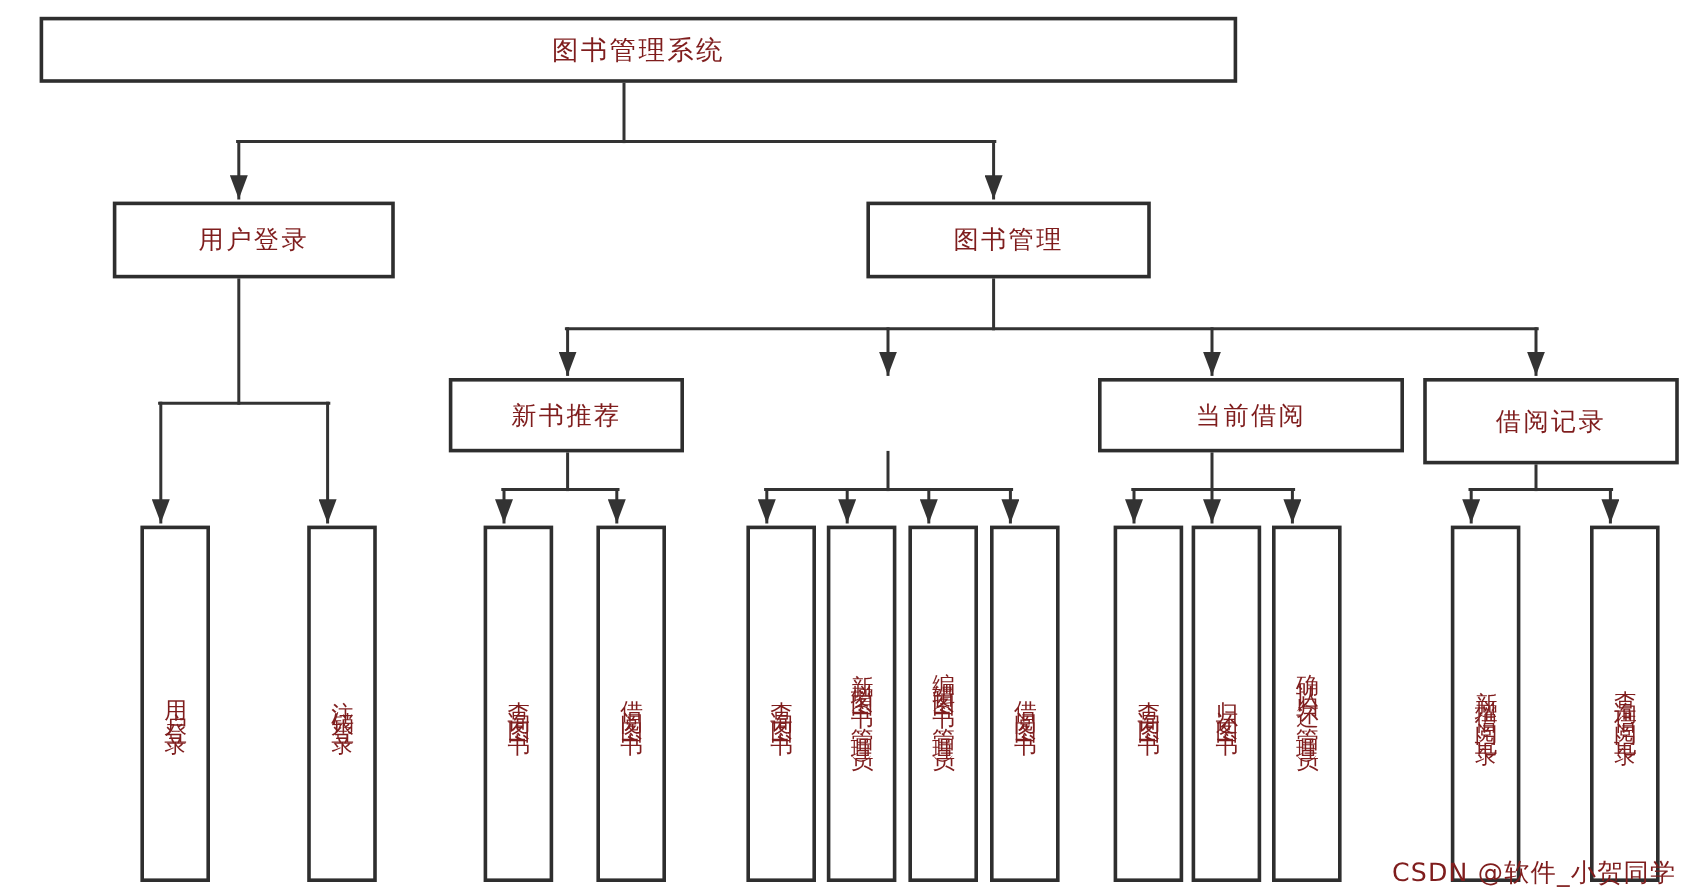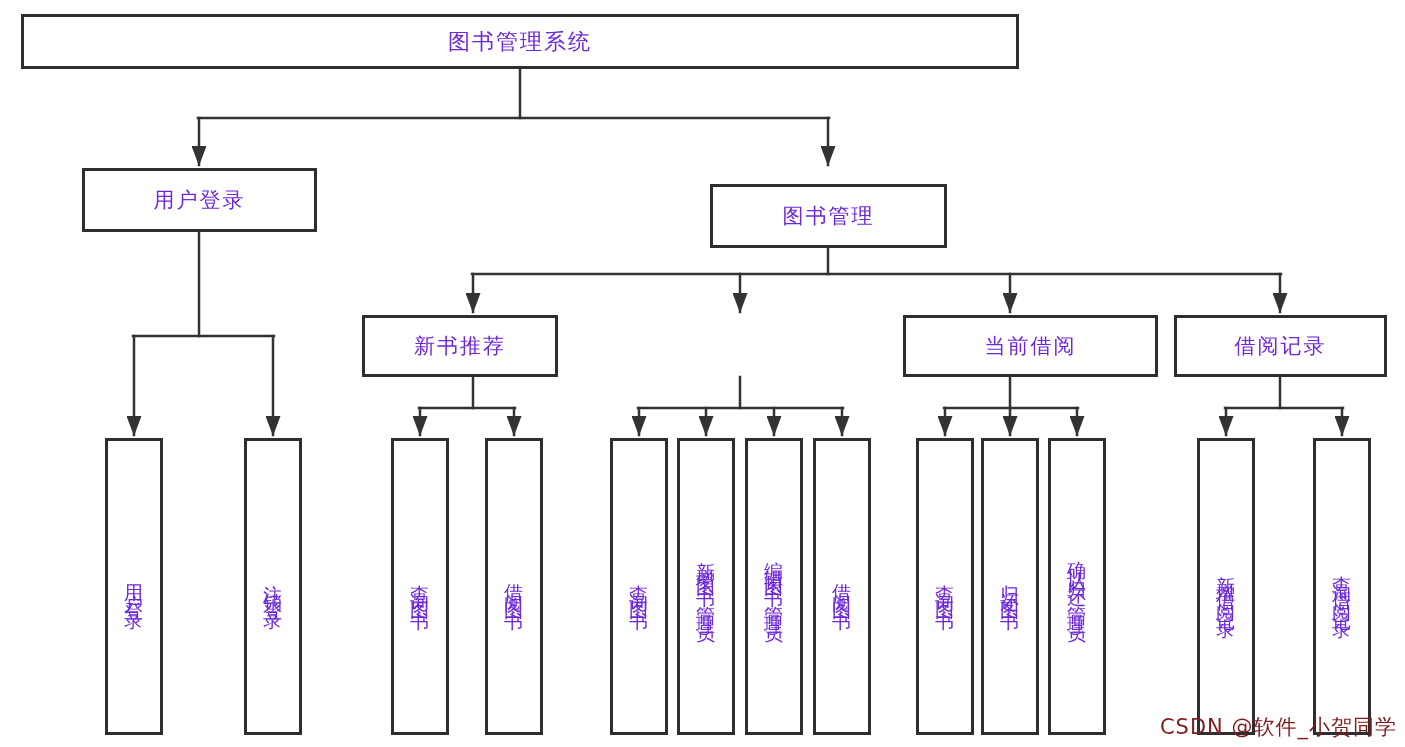--- a/index.html
+++ b/index.html
@@ -17,21 +17,22 @@
     width: 1405px; height: 747px;
   }
   .box {
     position: absolute;
     box-sizing: border-box;
     border: 3px solid #2e2e2e;
     background: #ffffff;
     display: flex;
     align-items: center;
     justify-content: center;
-    color: #6d28d9;
+    color: #7f1d1d;
+    margin-left: 12px;
   }
   .lvl-root { font-size: 22px; letter-spacing: 2px; }
   .lvl-branch { font-size: 21px; letter-spacing: 2px; }
   .leaf {
     writing-mode: vertical-rl;
     text-orientation: mixed;
     font-size: 19px;
     letter-spacing: 9px;
     line-height: 1.1;
   }
@@ -96,25 +97,25 @@
       <line x1="1280" y1="377" x2="1280" y2="408"></line>
       <line x1="1225" y1="408" x2="1343" y2="408"></line>
       <line x1="1226" y1="408" x2="1226" y2="435" marker-end="url(#arrow)"></line>
       <line x1="1342" y1="408" x2="1342" y2="435" marker-end="url(#arrow)"></line>
     </g>
   </svg>
 
   <div class="box lvl-root" style="left:21px; top:14px; width:998px; height:55px;">图书管理系统</div>
 
   <div class="box lvl-branch" style="left:82px; top:168px; width:235px; height:64px;">用户登录</div>
-  <div class="box lvl-branch" style="left:710px; top:184px; width:237px; height:64px;">图书管理</div>
+  <div class="box lvl-branch" style="left:710px; top:168px; width:237px; height:64px;">图书管理</div>
 
   <div class="box lvl-branch" style="left:362px; top:315px; width:196px; height:62px;">新书推荐</div>
   <div class="box lvl-branch" style="left:903px; top:315px; width:255px; height:62px;">当前借阅</div>
-  <div class="box lvl-branch" style="left:1174px; top:315px; width:213px; height:62px;">借阅记录</div>
+  <div class="box lvl-branch" style="left:1174px; top:315px; width:213px; height:72px;">借阅记录</div>
 
   <div class="box leaf" style="left:105px; top:438px; width:58px; height:297px;">用户登录</div>
   <div class="box leaf" style="left:244px; top:438px; width:58px; height:297px;">注销登录</div>
 
   <div class="box leaf" style="left:391px; top:438px; width:58px; height:297px;">查询图书</div>
   <div class="box leaf" style="left:485px; top:438px; width:58px; height:297px;">借阅图书</div>
 
   <div class="box leaf" style="left:610px; top:438px; width:58px; height:297px;">查询图书</div>
   <div class="box leaf" style="left:677px; top:438px; width:58px; height:297px;">新增图书（管理员）</div>
   <div class="box leaf" style="left:745px; top:438px; width:58px; height:297px;">编辑图书（管理员）</div>

